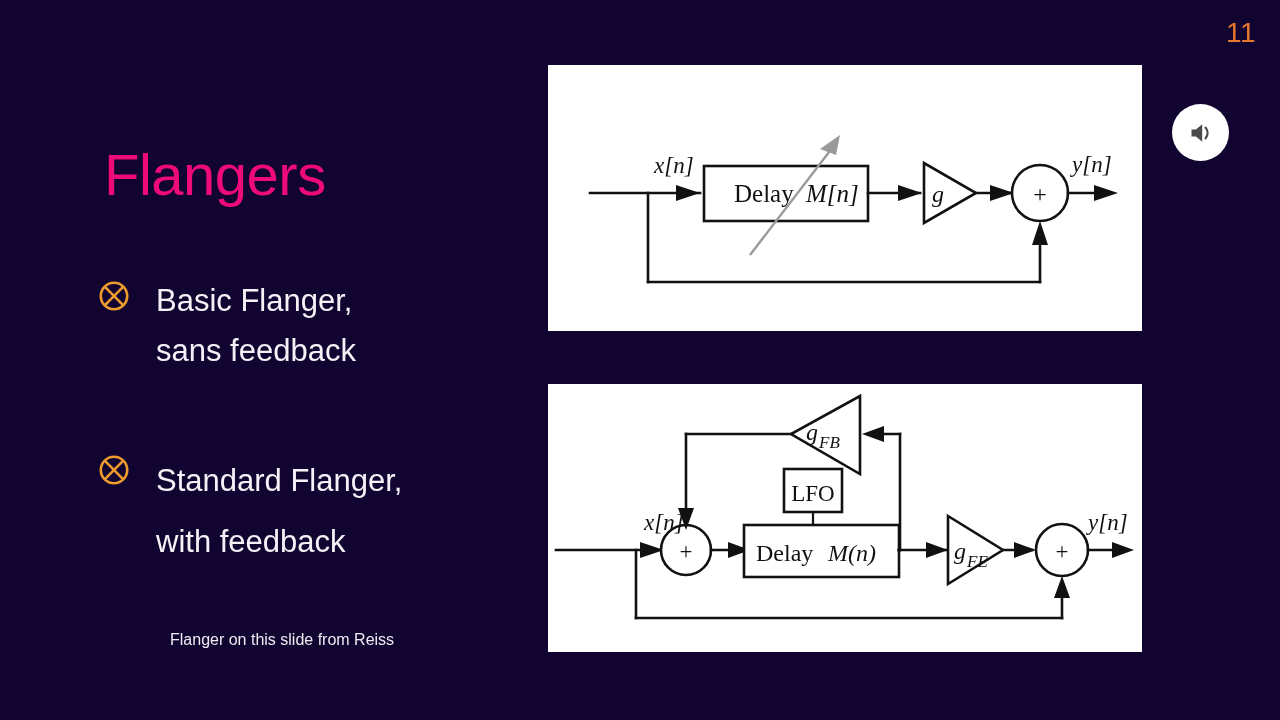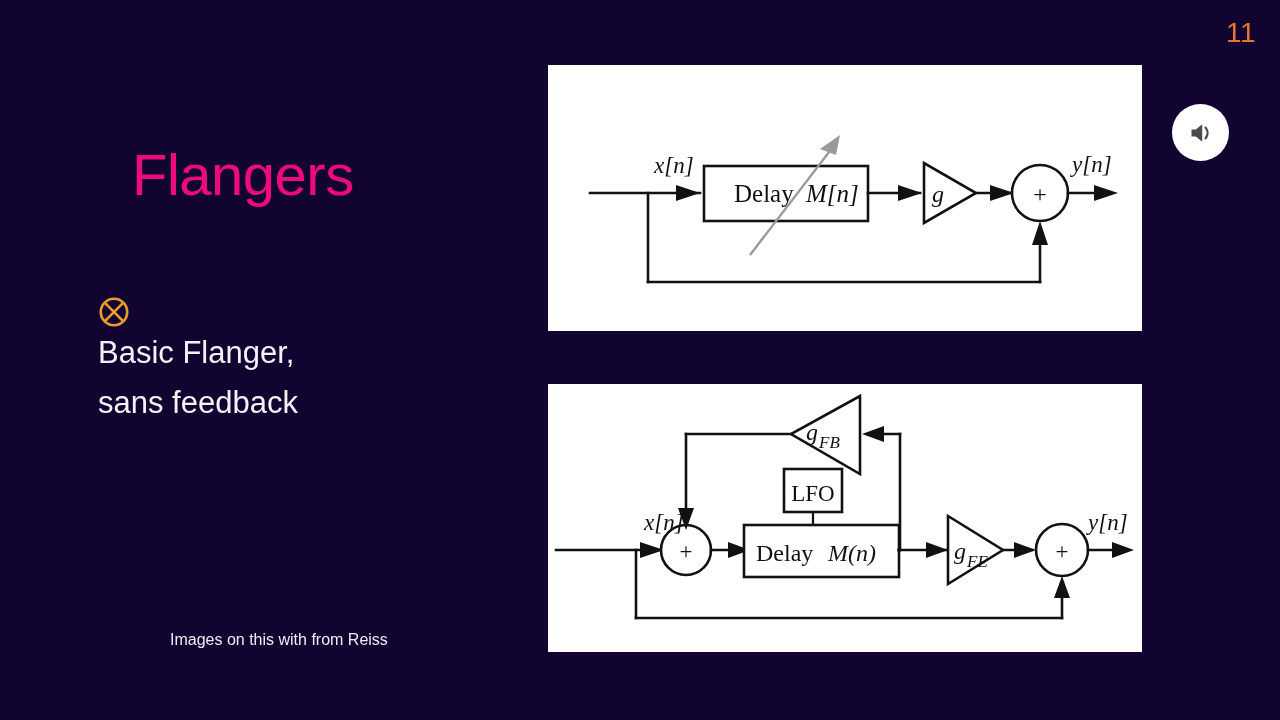--- a/index.html
+++ b/index.html
@@ -59,30 +59,29 @@
   #slide-title {
     position: absolute;
     left: 104px;
     top: 146px;
     font-size: 58px;
     line-height: 1;
     color: #EE0A78;
     font-family: "Liberation Sans", sans-serif;
     font-weight: 400;
     letter-spacing: -0.5px;
-    margin-left: 28px;
   }
 
   .bullet-row {
     position: absolute;
     display: flex;
     align-items: flex-start;
     width: 420px;
   }
-  #bullet-1 { left: 98px; top: 292px; flex-direction: column; }
+  #bullet-1 { left: 98px; top: 276px; }
   #bullet-2 { left: 98px; top: 450px; }
 
   .bullet-marker {
     flex: 0 0 auto;
     width: 32px;
     height: 32px;
     margin-top: 4px;
     margin-right: 26px;
   }
   .bullet-marker svg { display: block; }
@@ -152,22 +151,33 @@
         <svg width="32" height="32" viewBox="0 0 32 32" aria-hidden="true">
           <circle cx="16" cy="16" r="13.2" stroke="#EE9B2E" stroke-width="2.6" fill="none"></circle>
           <line x1="7.2" y1="7.2" x2="24.8" y2="24.8" stroke="#EE9B2E" stroke-width="2.6"></line>
           <line x1="24.8" y1="7.2" x2="7.2" y2="24.8" stroke="#EE9B2E" stroke-width="2.6"></line>
         </svg>
       </span>
       <span class="bullet-text">Basic Flanger,
 sans feedback</span>
     </div>
 
-
-    <div id="attribution">Images on this with from Reiss</div>
+    <div class="bullet-row" id="bullet-2">
+      <span class="bullet-marker">
+        <svg width="32" height="32" viewBox="0 0 32 32" aria-hidden="true">
+          <circle cx="16" cy="16" r="13.2" stroke="#EE9B2E" stroke-width="2.6" fill="none"></circle>
+          <line x1="7.2" y1="7.2" x2="24.8" y2="24.8" stroke="#EE9B2E" stroke-width="2.6"></line>
+          <line x1="24.8" y1="7.2" x2="7.2" y2="24.8" stroke="#EE9B2E" stroke-width="2.6"></line>
+        </svg>
+      </span>
+      <span class="bullet-text">Standard Flanger,
+with feedback</span>
+    </div>
+
+    <div id="attribution">Flanger on this slide from Reiss</div>
   </div>
 
   <div class="figure-panel" id="figure-basic">
     <svg viewBox="0 0 594 266" preserveAspectRatio="none" aria-hidden="true">
 
       <line class="dg-line" x1="42" y1="128" x2="152" y2="128"></line>
       <polygon class="dg-arrowh" points="128,120 152,128 128,136"></polygon>
 
       <rect class="dg-shape" x="156" y="101" width="164" height="55"></rect>
       <text class="dg-serif" x="186" y="137" font-size="25">Delay</text>

